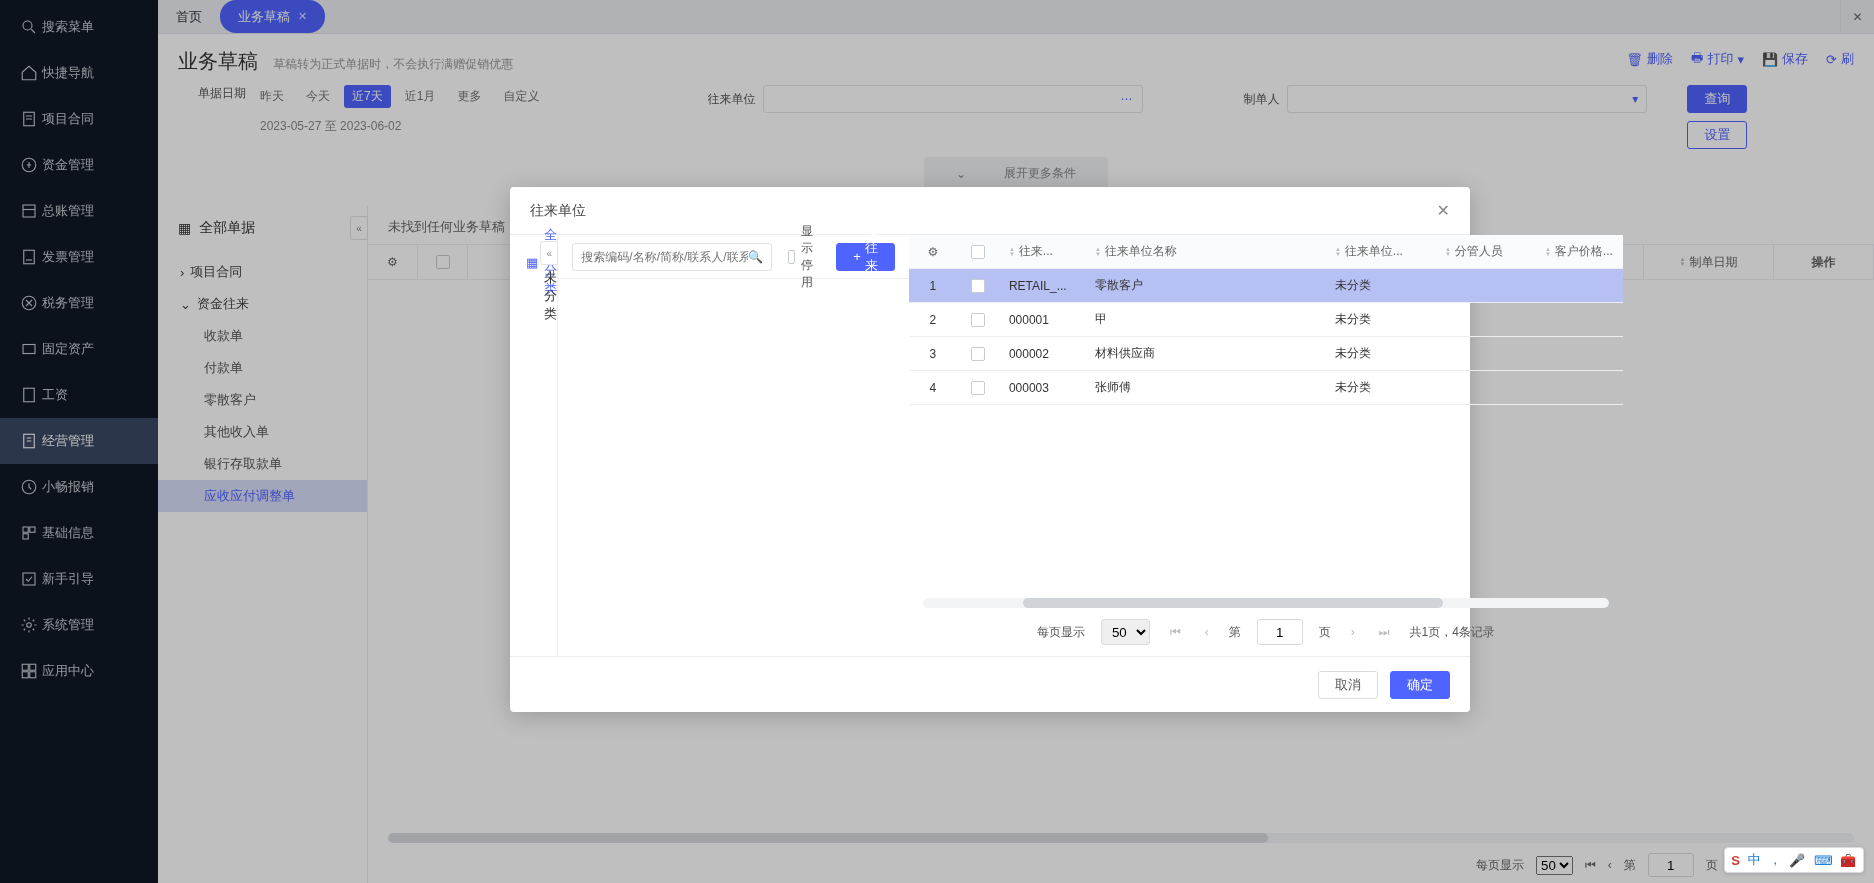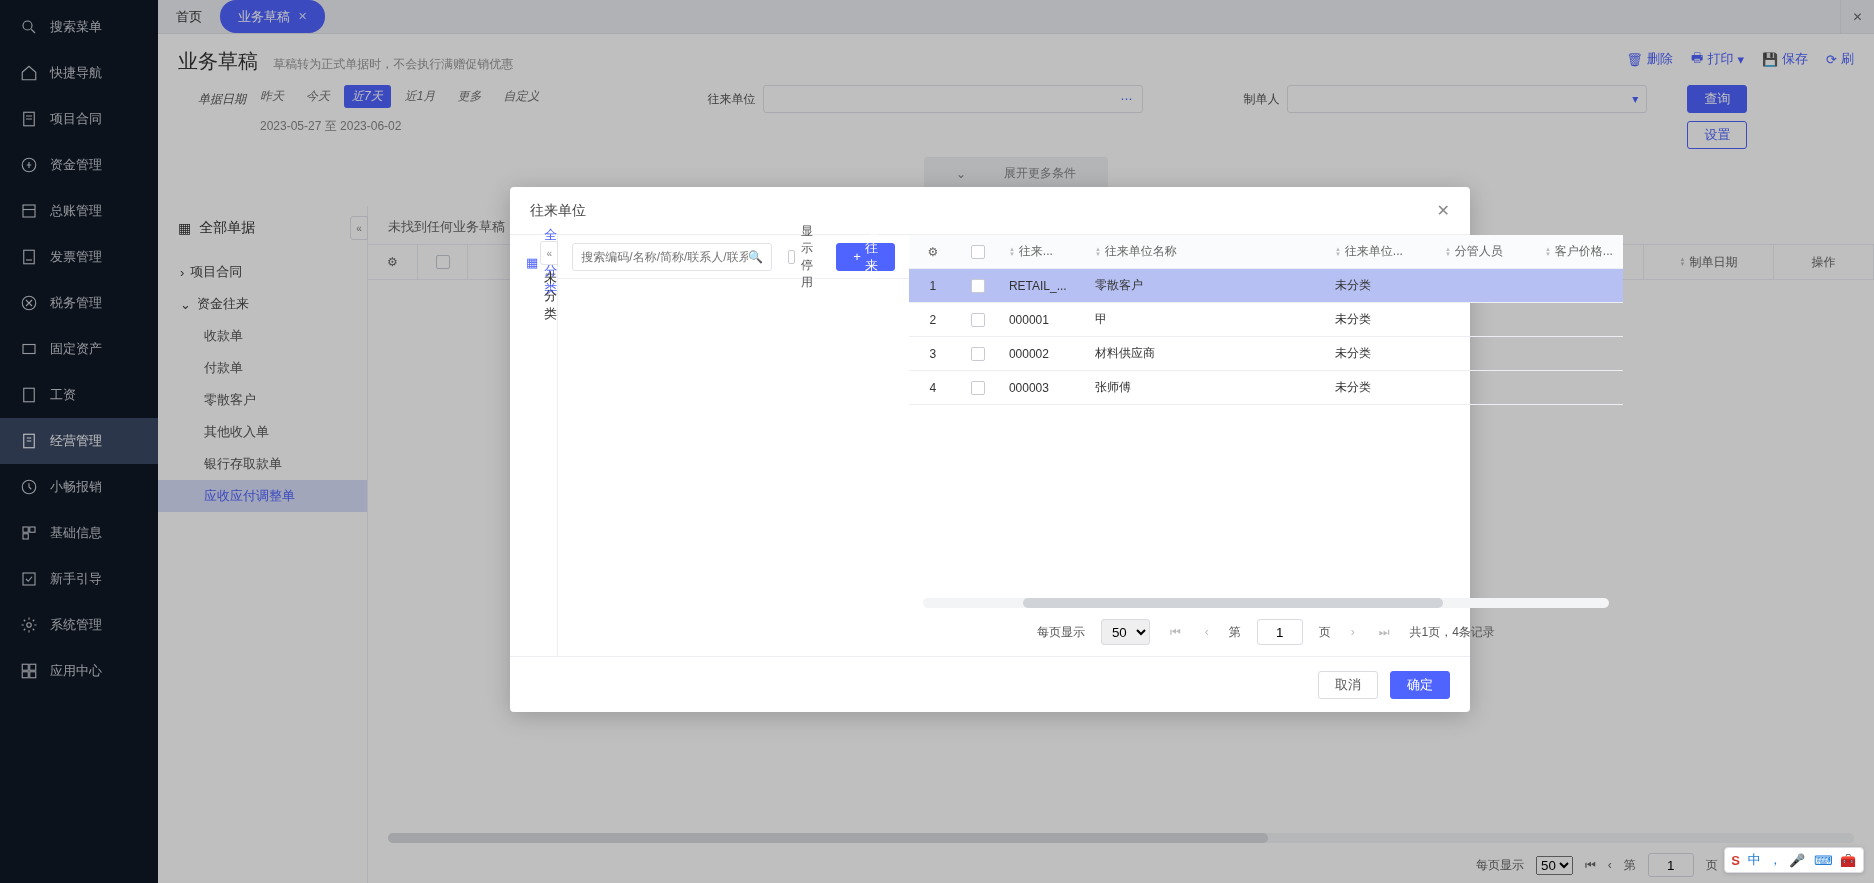--- a/index.html
+++ b/index.html
@@ -1,41 +1,41 @@
 <!DOCTYPE html>
 <html><head>
 <meta charset="utf-8">
 <style>
   *{box-sizing:border-box;margin:0;padding:0;font-family:"Microsoft YaHei","PingFang SC",sans-serif;}
   body{background:#f0f2f5;overflow:hidden;width:1874px;height:883px;position:relative;font-size:12px;color:#333;}
   .app{display:flex;height:100%;}
   
   .sidebar{width:158px;background:#0f1826;color:#c7cbd1;padding-top:4px;flex-shrink:0;}
-  .sb-item{display:flex;align-items:center;height:46px;padding-left:20px;gap:12px;font-size:13px;cursor:pointer;}
+  .sb-item{display:flex;align-items:center;height:46px;padding-left:20px;gap:4px;font-size:13px;cursor:pointer;}
   .sb-item.active{background:#3a4863;color:#fff;}
   .sb-icon{width:18px;height:18px;display:inline-flex;align-items:center;justify-content:center;}
   .sb-icon svg{width:18px;height:18px;stroke:#c7cbd1;fill:none;stroke-width:1.5;}
   .sb-item.active .sb-icon svg{stroke:#fff;}
   
   .main{flex:1;display:flex;flex-direction:column;min-width:0;}
   .tabs{height:34px;background:#eceef2;display:flex;align-items:stretch;border-bottom:1px solid #e1e3e8;}
   .tab{display:flex;align-items:center;padding:0 18px;font-size:13px;color:#333;cursor:pointer;border-radius:16px;}
   .tab.active{background:#4f63ff;color:#fff;}
   .tab .x{margin-left:8px;font-size:11px;opacity:.8;}
   .tab-close{margin-left:auto;width:34px;display:flex;align-items:center;justify-content:center;color:#666;border-left:1px solid #e1e3e8;}
   .page-head{padding:14px 20px 0 20px;background:#fff;display:flex;align-items:flex-start;justify-content:space-between;}
   .page-title{font-size:20px;font-weight:500;color:#333;}
   .page-sub{font-size:12px;color:#999;margin-left:12px;}
   .head-actions{display:flex;align-items:center;gap:18px;font-size:13px;color:#4f63ff;}
   .head-actions span{display:inline-flex;align-items:center;gap:4px;cursor:pointer;}
   .filter-bar{background:#fff;padding:10px 40px 16px 40px;}
   .filter-row{display:flex;align-items:flex-start;gap:40px;}
   .filter-block{display:flex;flex-direction:column;gap:6px;font-size:12px;color:#555;}
   .filter-block.horiz{flex-direction:row;align-items:center;gap:8px;}
-  .chips{display:flex;gap:6px;align-items:flex-end;font-style:italic;}
+  .chips{display:flex;gap:6px;align-items:flex-start;}
   .chip{padding:3px 8px;border-radius:3px;color:#737373;cursor:pointer;}
   .chip.active{background:#4f63ff;color:#fff;}
   .date-range{color:#888;margin-top:4px;}
   .input-like{height:28px;border:1px solid #e1e3e8;border-radius:3px;background:#fff;min-width:380px;display:flex;align-items:center;padding:0 8px;color:#999;justify-content:space-between;}
   .input-like .dots{letter-spacing:2px;color:#4f63ff;}
   .btn{height:28px;padding:0 16px;border-radius:3px;display:inline-flex;align-items:center;justify-content:center;cursor:pointer;font-size:13px;}
   .btn.primary{background:#4f63ff;color:#fff;border:1px solid #4f63ff;}
   .btn.outline{background:#fff;color:#4f63ff;border:1px solid #4f63ff;}
   .btn.plain{background:#fff;border:1px solid #d9dbe0;color:#555;}
   .expand-more{margin:8px auto 0;display:flex;justify-content:center;}
@@ -381,21 +381,21 @@
               <span>备注</span>
             </div>
           <div class="bg-th" style="width:130px;">
               <span class="sort-ic">▲<br>▼</span>
               <span>单据金额</span>
             </div>
           <div class="bg-th" style="width:130px;">
               <span class="sort-ic">▲<br>▼</span>
               <span>制单日期</span>
             </div>
-          <div class="bg-th" style="width:100px;">
+          <div class="bg-th" style="width:100px;font-weight:bold;">
               <span>操作</span>
             </div>
         </div>
         <div class="scrollbar-h">
             <div class="thumb"></div>
           </div>
         <div class="bg-pager">
           <span>每页显示</span>
           <select><option>50</option></select>
           <span class="pg-ic">⏮</span>

